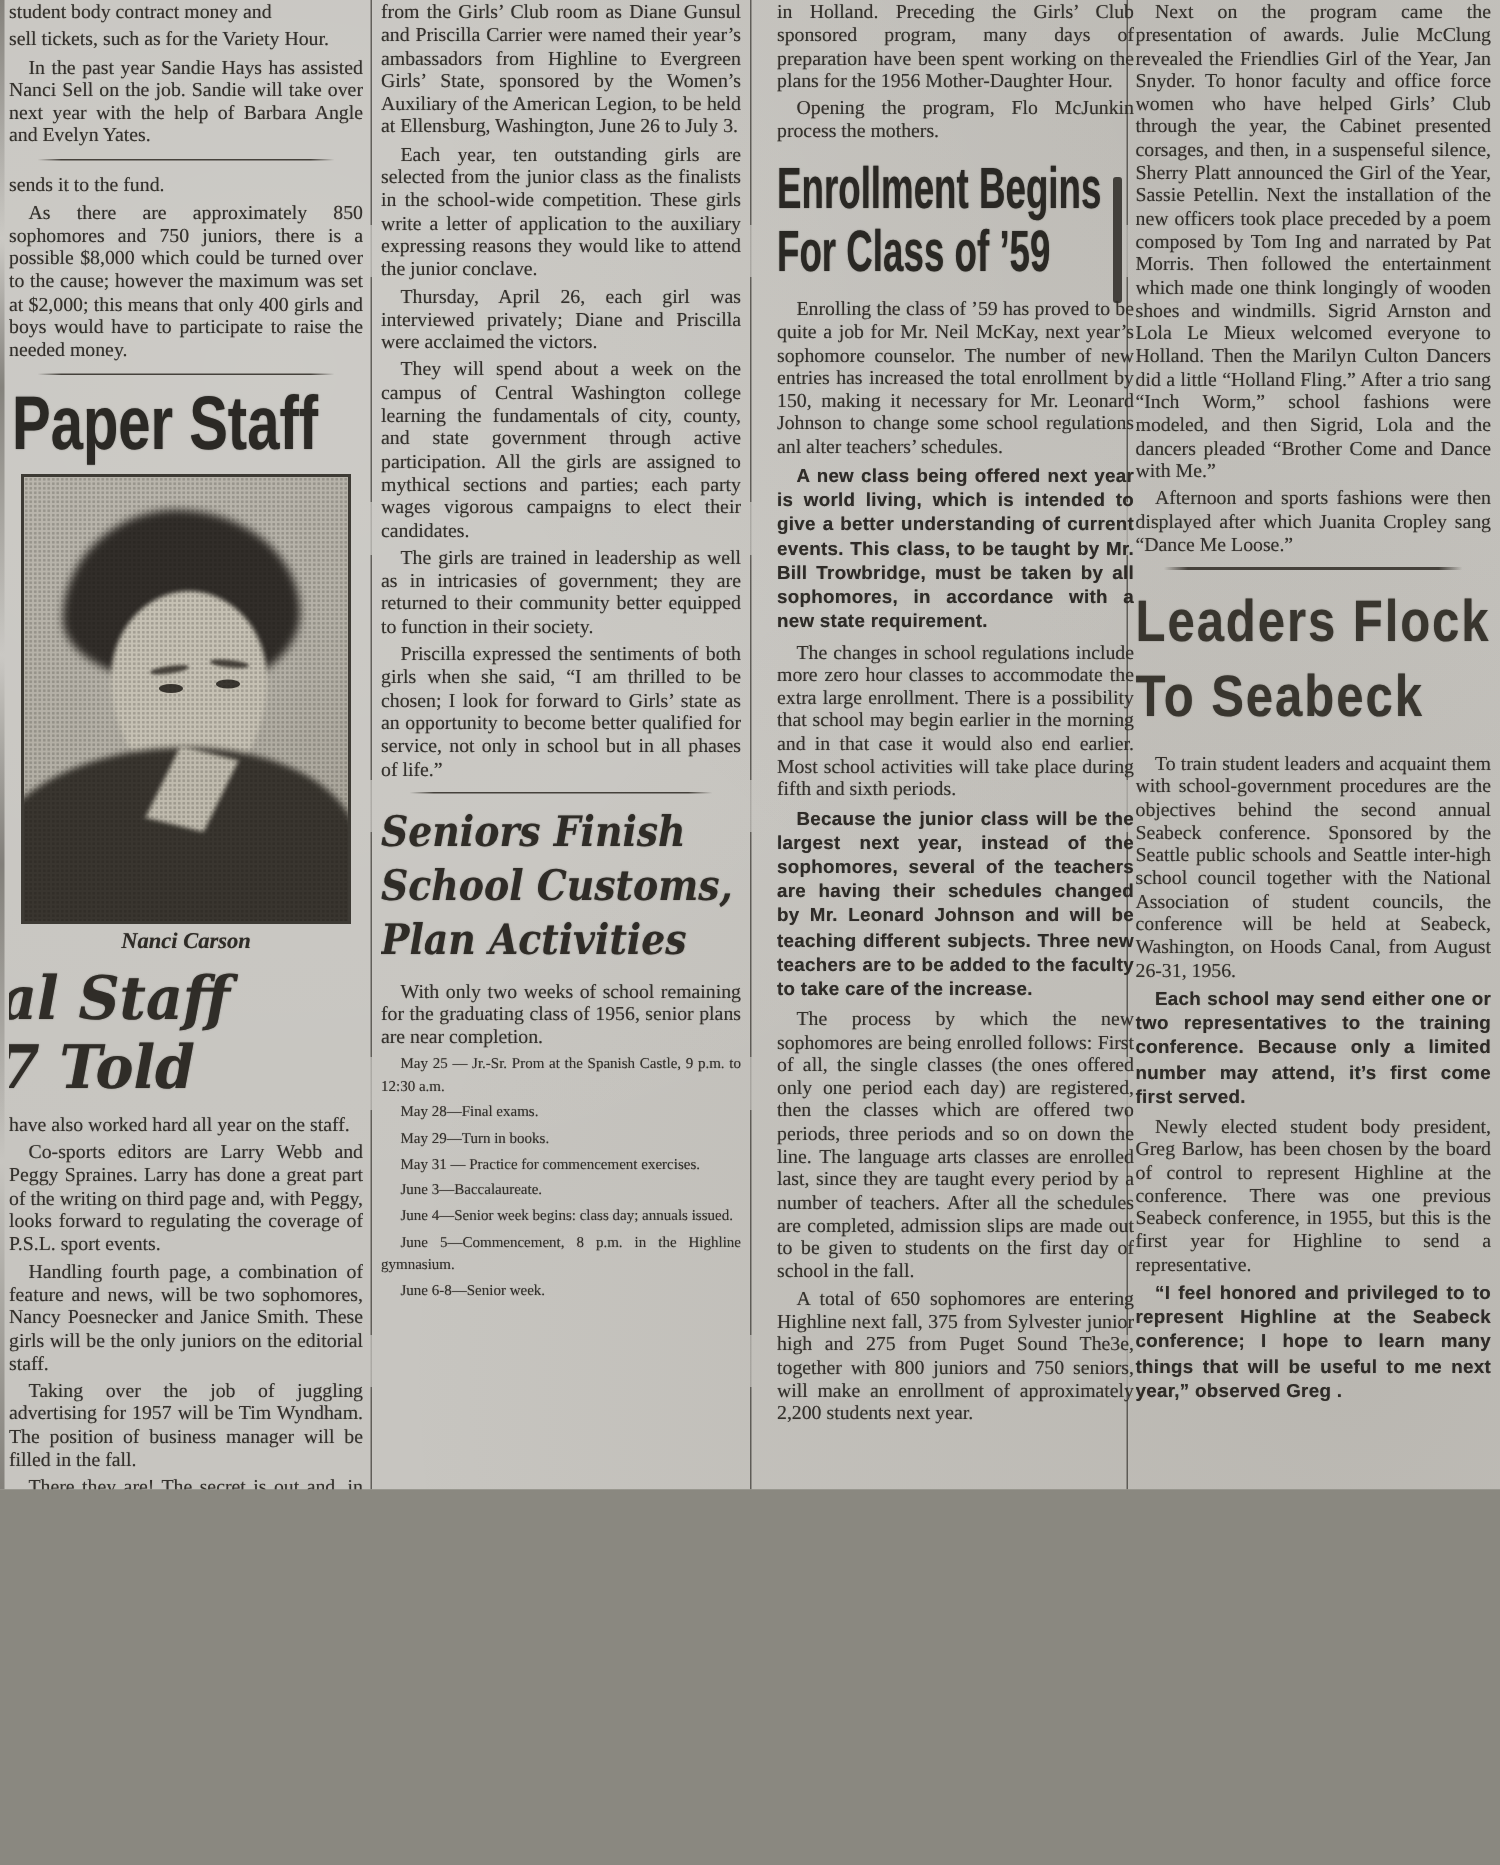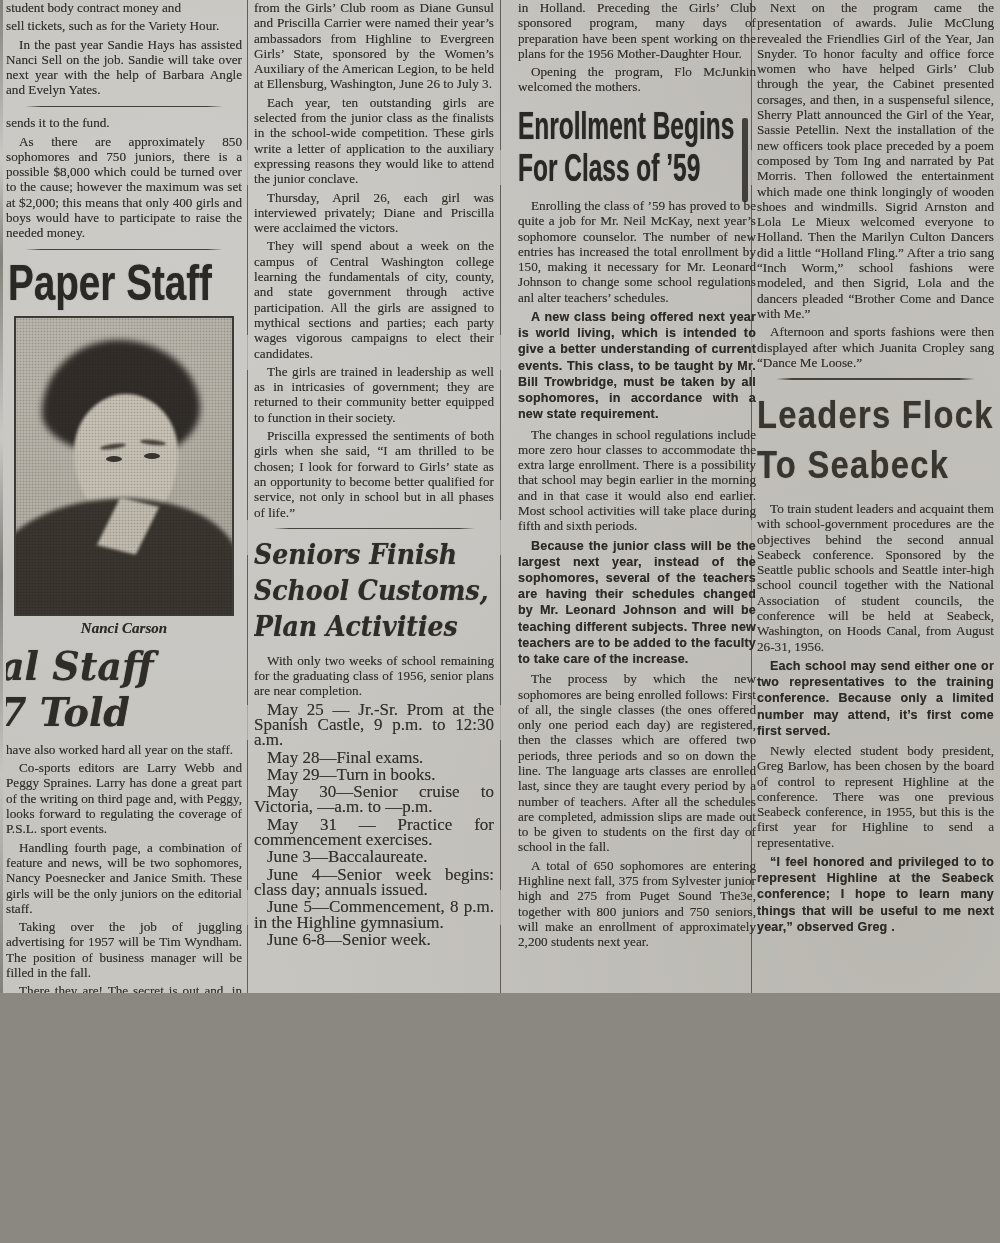--- a/index.html
+++ b/index.html
@@ -92,21 +92,21 @@
     background:#39352f;border-radius:55% 70% 0 0;transform:rotate(-9deg);
     filter:blur(2px);}
   .photo .collar{position:absolute;bottom:62px;left:92px;width:40px;height:52px;
     background:#c0bbae;transform:rotate(14deg) skewX(-12deg);filter:blur(1.5px);}
   .photo .halftone{position:absolute;inset:0;
     background-image:radial-gradient(rgba(20,18,14,.20) .8px, transparent 1.1px);
     background-size:3px 3px;}
   .caption{margin:0 0 6px;text-align:center;font-weight:700;font-size:15px;
     color:#2f2c27;text-shadow:0 0 .6px rgba(25,22,18,.5);font-style:italic;}
 
-  .sched{margin:0 0 2px;font-size:17px;line-height:15.3px;text-align:justify;
+  .sched{margin:0 0 2px;font-size:10px;line-height:15.3px;text-align:justify;
     text-indent:13px;text-shadow:0 0 .6px rgba(30,27,22,.45);}
 </style>
 </head>
 <body>
 
 <div class="page">
 
   <div class="col c1">
     <p class="body noindent cliptop">student body contract money and</p>
     <p class="body noindent">sell tickets, such as for the Variety Hour.</p>
@@ -153,31 +153,30 @@
     <div class="divider"></div>
     <h2 class="h-seniors">
       <span class="hl-line">Seniors Finish</span>
       <span class="hl-line">School Customs,</span>
       <span class="hl-line">Plan Activities</span>
     </h2>
     <p class="body indent">With only two weeks of school remaining for the graduating class of 1956, senior plans are near completion.</p>
     <p class="sched">May 25 — Jr.-Sr. Prom at the Spanish Castle, 9 p.m. to 12:30 a.m.</p>
     <p class="sched">May 28—Final exams.</p>
     <p class="sched">May 29—Turn in books.</p>
-    <p class="sched">May 30—Senior cruise to Victoria, —a.m. to —p.m.</p>
     <p class="sched">May 31 — Practice for commencement exercises.</p>
     <p class="sched">June 3—Baccalaureate.</p>
     <p class="sched">June 4—Senior week begins: class day; annuals issued.</p>
     <p class="sched">June 5—Commencement, 8 p.m. in the Highline gymnasium.</p>
     <p class="sched">June 6-8—Senior week.</p>
   </div>
 
   <div class="col c3">
     <p class="body noindent cliptop2">in Holland. Preceding the Girls’ Club sponsored program, many days of preparation have been spent working on the plans for the 1956 Mother-Daughter Hour.</p>
-    <p class="body indent">Opening the program, Flo McJunkin welcomed the mothers.</p>
+    <p class="body indent">Opening the program, Flo McJunkin process the mothers.</p>
     <h1 class="h-enroll">
       <span class="hl-line">Enrollment Begins</span>
       <span class="hl-line">For Class of ’59</span>
     </h1>
     <p class="body indent">Enrolling the class of ’59 has proved to be quite a job for Mr. Neil McKay, next year’s sophomore counselor. The number of new entries has increased the total enrollment by 150, making it necessary for Mr. Leonard Johnson to change some school regulations anl alter teachers’ schedules.</p>
     <p class="boldsans">A new class being offered next year is world living, which is intended to give a better understanding of current events. This class, to be taught by Mr. Bill Trowbridge, must be taken by all sophomores, in accordance with a new state requirement.</p>
     <p class="body indent">The changes in school regulations include more zero hour classes to accommodate the extra large enrollment. There is a possibility that school may begin earlier in the morning and in that case it would also end earlier. Most school activities will take place during fifth and sixth periods.</p>
     <p class="boldsans">Because the junior class will be the largest next year, instead of the sophomores, several of the teachers are having their schedules changed by Mr. Leonard Johnson and will be teaching different subjects. Three new teachers are to be added to the faculty to take care of the increase.</p>
     <p class="body indent">The process by which the new sophomores are being enrolled follows: First of all, the single classes (the ones offered only one period each day) are registered, then the classes which are offered two periods, three periods and so on down the line. The language arts classes are enrolled last, since they are taught every period by a number of teachers. After all the schedules are completed, admission slips are made out to be given to students on the first day of school in the fall.</p>
     <p class="body indent">A total of 650 sophomores are entering Highline next fall, 375 from Sylvester junior high and 275 from Puget Sound The3e, together with 800 juniors and 750 seniors, will make an enrollment of approximately 2,200 students next year.</p>

